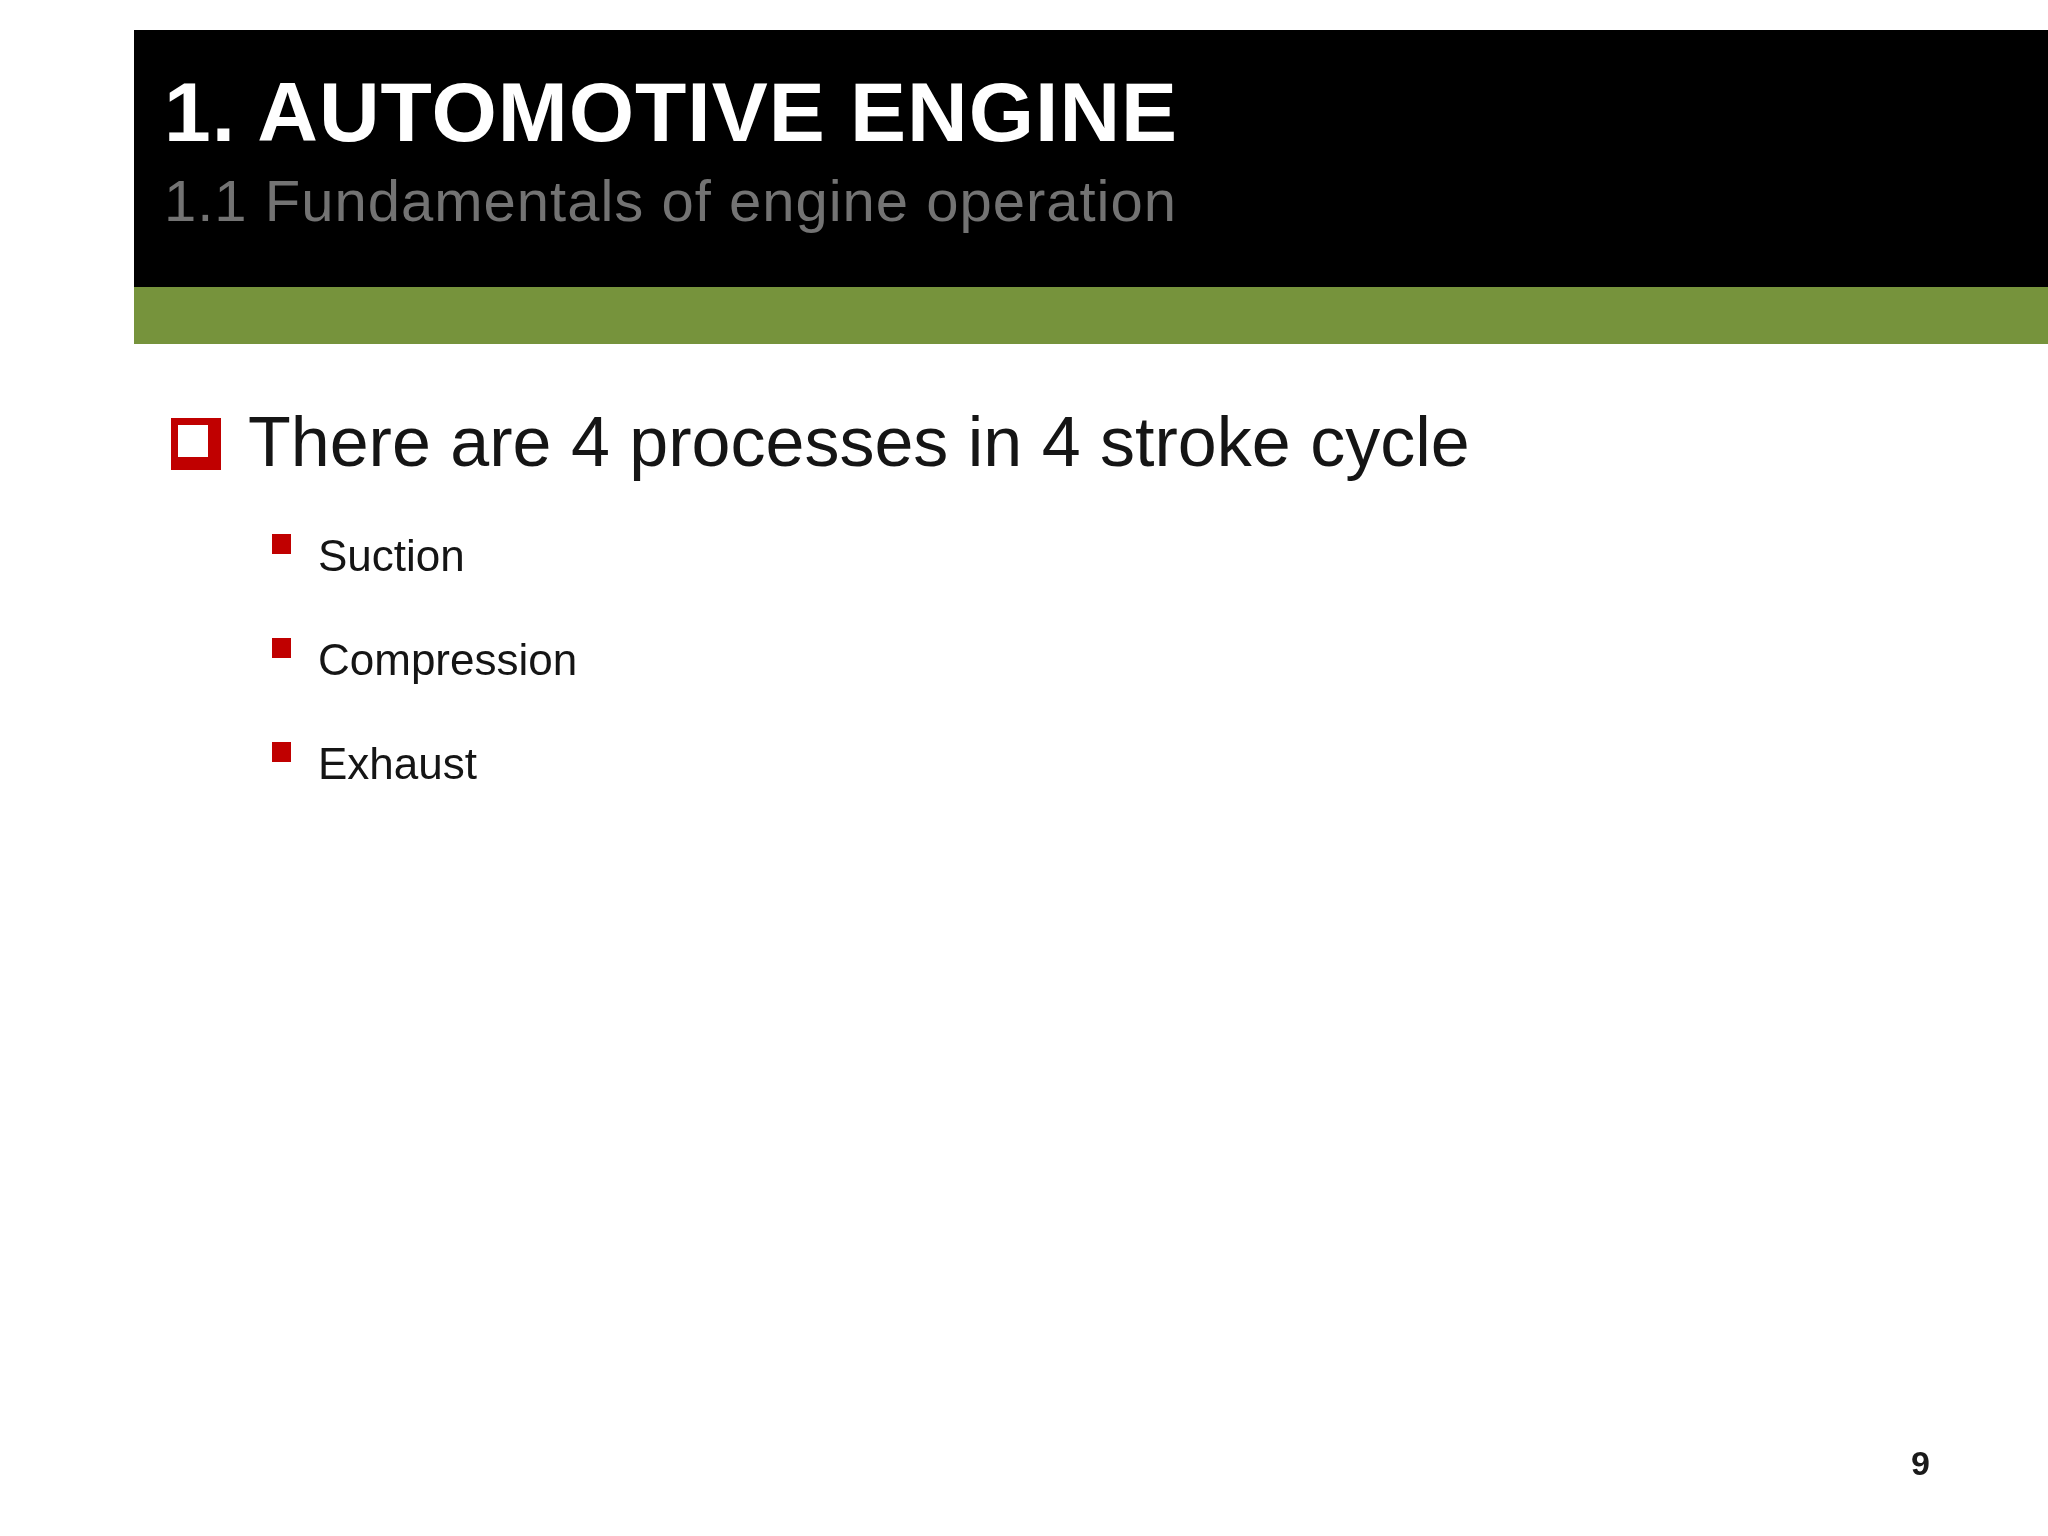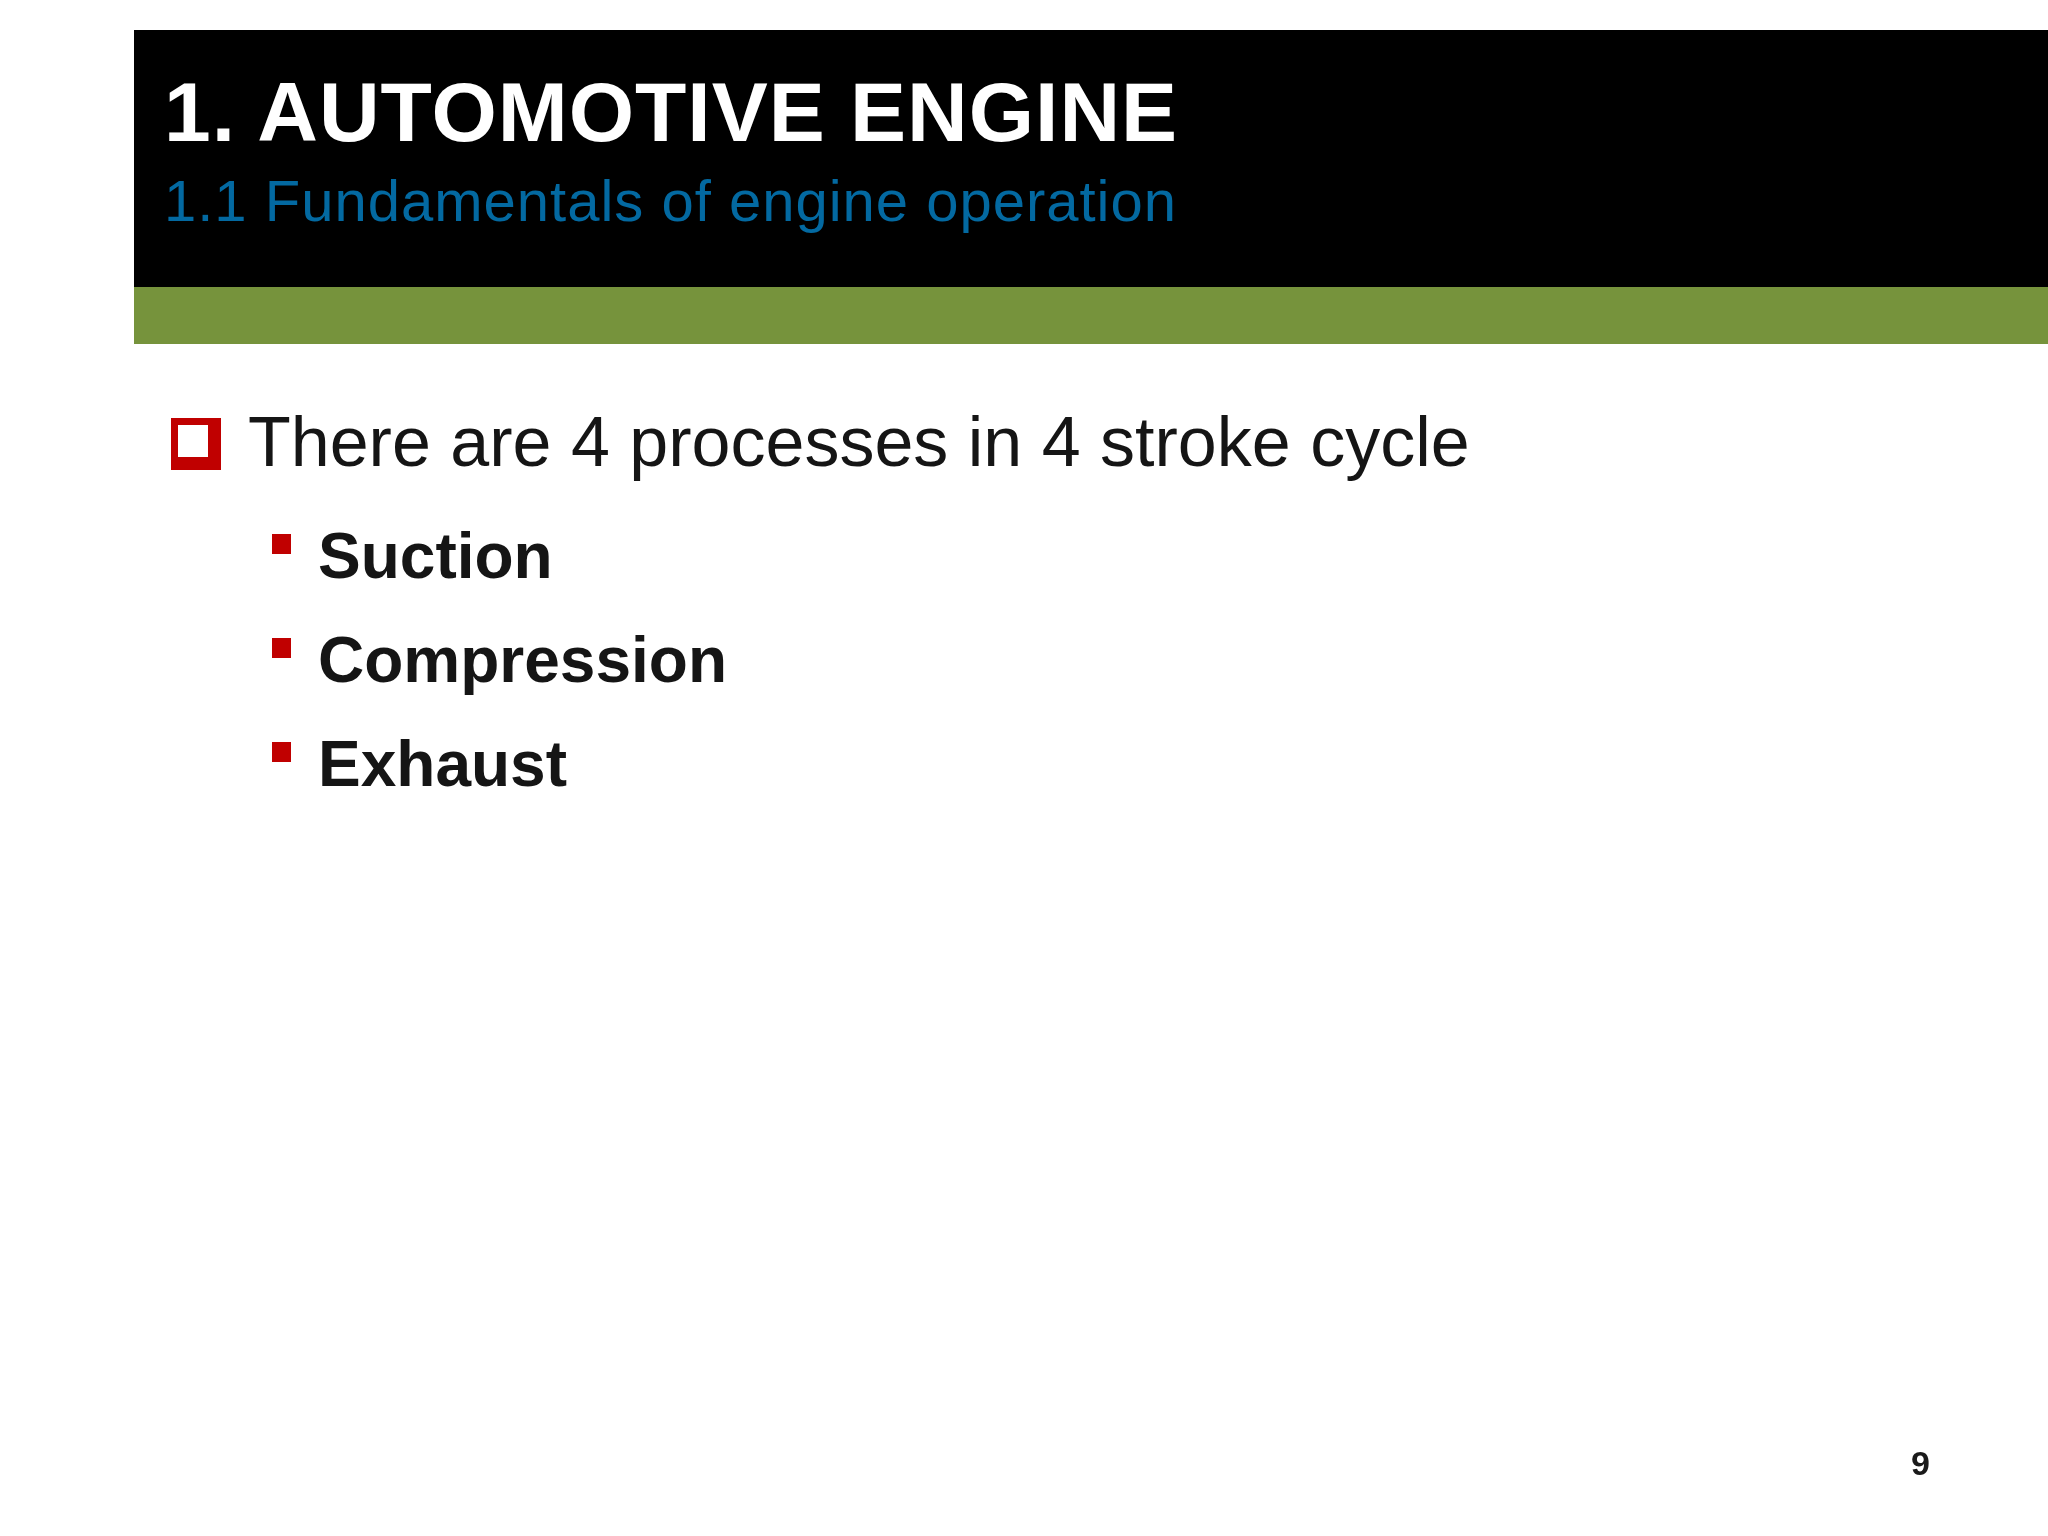--- a/index.html
+++ b/index.html
@@ -30,21 +30,21 @@
     margin: 40px 0 0 30px;
     color: #ffffff;
     font-size: 84px;
     font-weight: 700;
     line-height: 1;
     letter-spacing: 1px;
     white-space: nowrap;
   }
   .header-subtitle {
     margin: 18px 0 0 30px;
-    color: #0369a1;
+    color: #737373;
     font-size: 58px;
     font-weight: 400;
     line-height: 1;
     letter-spacing: 1px;
     white-space: nowrap;
   }
 
   
   .accent-bar {
     position: absolute;
@@ -85,23 +85,23 @@
   }
   .sub-list {
     list-style: none;
     margin: 42px 0 0 101px;
     padding: 0;
   }
   .sub-list li {
     position: relative;
     padding-left: 46px;
     margin-bottom: 36px;
-    font-size: 64px;
+    font-size: 44px;
     line-height: 68px;
-    font-weight: 700;
+    font-weight: 400;
     white-space: nowrap;
   }
   .square-bullet {
     position: absolute;
     left: 0;
     top: 12px;
     width: 19px;
     height: 20px;
     background: #C00000;
   }

